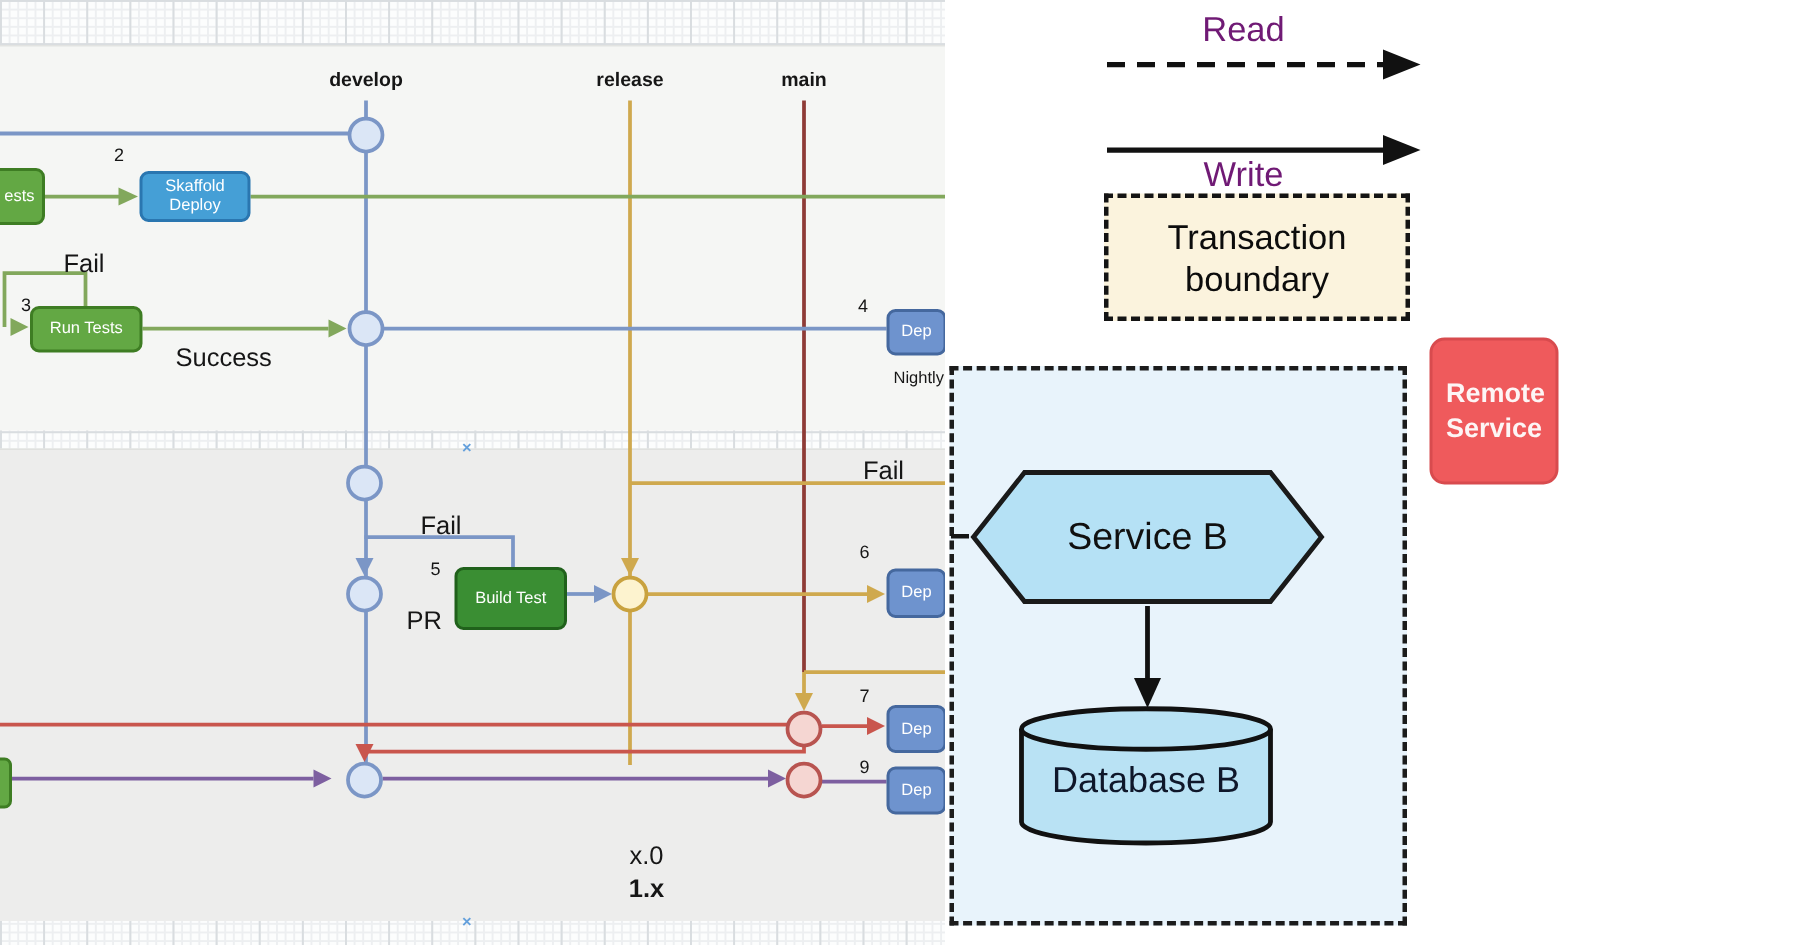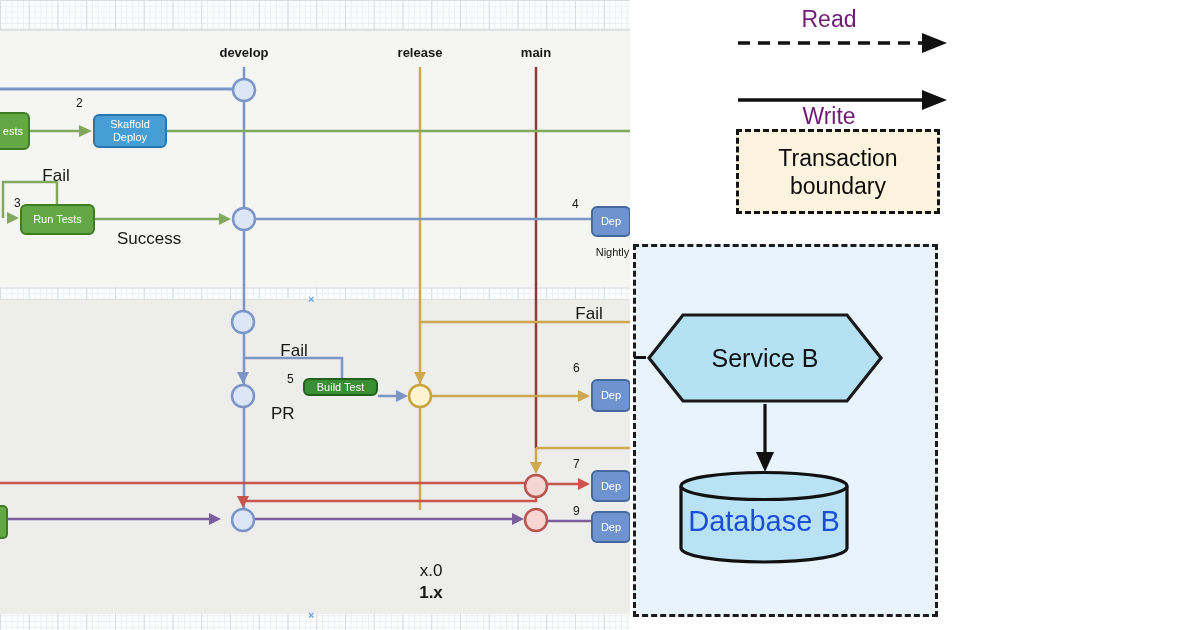--- a/index.html
+++ b/index.html
@@ -39,21 +39,21 @@
     position:absolute; z-index:3; border-radius:6px; color:#fff;
     display:flex; align-items:center; justify-content:center; text-align:center;
     font-size:11px; line-height:13px; font-weight:400;
   }
   .box-tests-clipped { left:-52px; top:112px; width:82px; height:38px;
     background:#63a844; border:2px solid #3e7d23; justify-content:flex-end; padding-right:5px; }
   .box-skaffold { left:93px; top:114px; width:74px; height:34px;
     background:#459fd6; border:2px solid #2a76b0; flex-direction:column; }
   .box-run-tests { left:20px; top:204px; width:75px; height:31px;
     background:#63a844; border:2px solid #3e7d23; }
-  .box-build-test { left:303px; top:378px; width:75px; height:18px;
+  .box-build-test { left:303px; top:378px; width:75px; height:42px;
     background:#3a8e33; border:2px solid #20611b; }
   .box-deploy { background:#6e93ce; border:2px solid #45689e; width:40px; left:591px; }
   .box-sliver { left:-10px; top:505px; width:18px; height:34px;
     background:#63a844; border:2px solid #3e7d23; border-radius:5px; }
 
   
   .arch-panel { position:absolute; left:630px; top:0; width:570px; height:630px; background:#ffffff; z-index:5; }
   .legend-text { position:absolute; left:99px; width:200px; text-align:center; font-size:23px; color:#701a75; }
   .legend-arrow { position:absolute; left:106px; width:212px; height:24px; }
   .transaction-box {
@@ -64,21 +64,21 @@
   }
   .container-box {
     position:absolute; left:3px; top:244px; width:305px; height:373px;
     background:#e8f3fb; border:3px dashed #1c1c1c;
   }
   .hex-wrap { position:absolute; left:15px; top:311px; width:240px; height:94px; }
   .hex-label { position:absolute; left:15px; top:311px; width:240px; height:94px;
     display:flex; align-items:center; justify-content:center; font-size:25px; color:#101010; z-index:2; }
   .db-wrap { position:absolute; left:48px; top:470px; width:172px; height:94px; }
   .db-label { position:absolute; left:48px; top:478px; width:172px; height:86px;
-    display:flex; align-items:center; justify-content:center; font-size:29px; color:#1d4ed8; z-index:2; }
+    display:flex; align-items:center; justify-content:center; font-size:24px; color:#0f172a; z-index:2; }
   .down-arrow { position:absolute; left:123px; top:404px; width:24px; height:70px; }
   .hex-connector { position:absolute; left:4px; top:356px; width:12px; height:0; border-top:3px solid #141414; }
   .remote-box {
     position:absolute; left:323px; top:225px; width:86px; height:98px;
     background:#ef5a5c; border:2px solid #d84b4e; border-radius:10px;
     display:flex; flex-direction:column; justify-content:center;
     padding-left:9px; color:#fdf5f5; font-weight:700; font-size:18px; line-height:23px;
   }
 </style>
 </head>
@@ -225,15 +225,19 @@
       <line x1="12" y1="0" x2="12" y2="50" stroke="#111" stroke-width="3.2"></line>
       <polygon points="3,48 21,48 12,68" fill="#111"></polygon>
     </svg>
 
     <svg class="db-wrap" viewBox="0 0 172 94">
       <path d="M3 16 V78 A83 14 0 0 0 169 78 V16" fill="#b9e2f4" stroke="#111" stroke-width="3.2"></path>
       <ellipse cx="86" cy="16" rx="83" ry="13.5" fill="#b9e2f4" stroke="#111" stroke-width="3.2"></ellipse>
     </svg>
     <div class="db-label">Database B</div>
 
+    <div class="remote-box">
+      <span>Remote</span>
+      <span>Service</span>
+    </div>
   </div>
 
 </div>
 
 </body></html>

